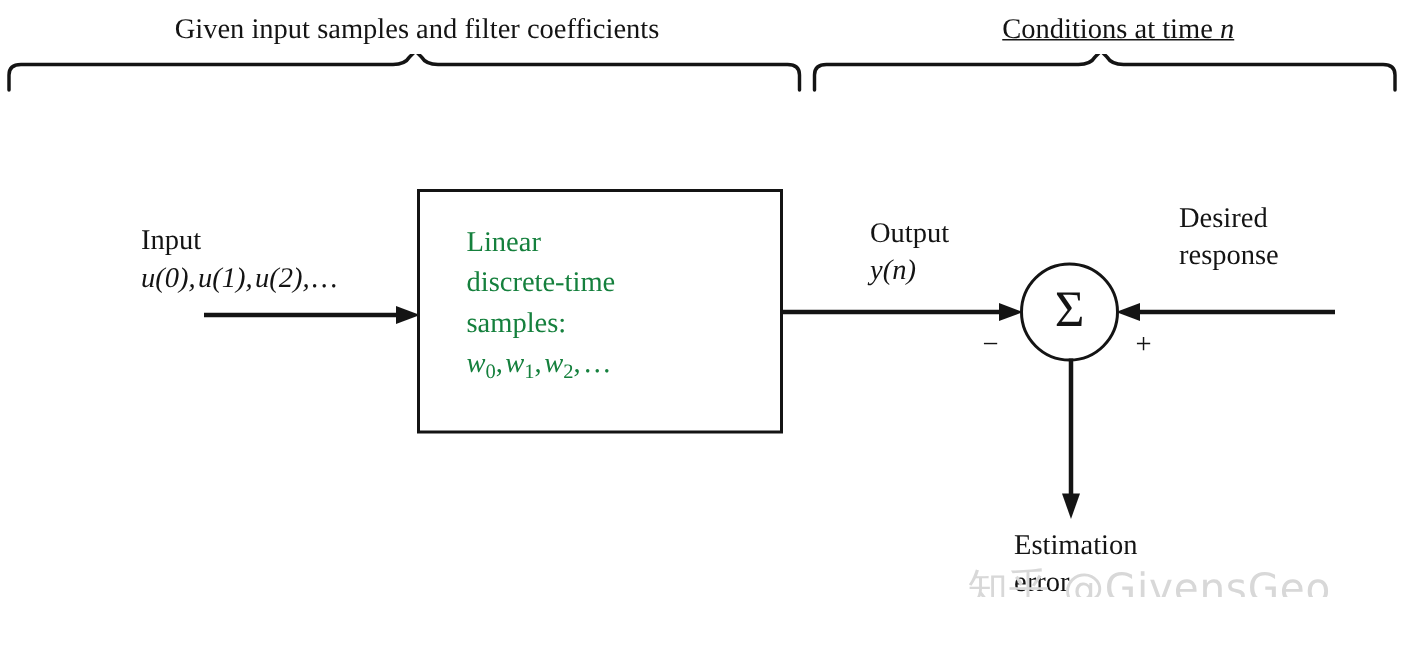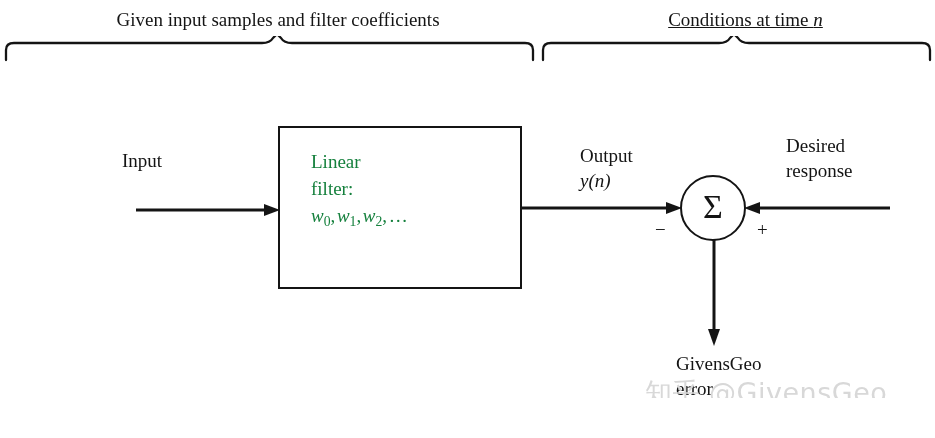--- a/index.html
+++ b/index.html
@@ -58,21 +58,21 @@
     letter-spacing: 0;
   }
 
   
   .label-block {
     font-size: 19px;
     line-height: 25px;
     color: #141414;
     white-space: nowrap;
   }
-  #label-input   { left: 94px;  top: 148px; margin-left: 28px; }
+  #label-input   { left: 94px;  top: 148px; }
   #label-output  { left: 580px; top: 143px; }
   #label-desired { left: 786px; top: 133px; }
   #label-error   { left: 676px; top: 351px; }
 
   
   #sum-circle {
     left: 680px; top: 175px;
     width: 66px; height: 66px;
     border: 2.5px solid #141414;
     border-radius: 50%;
@@ -131,32 +131,34 @@
              Q 284 7 292 7 L 525 7 Q 533 7 533 14 L 533 24" fill="none" stroke="#141414" stroke-width="2.3" stroke-linecap="round" stroke-linejoin="round"></path>
   </svg>
 
   <svg class="abs" id="brace-right" width="400" height="26" viewBox="0 0 400 26">
     <path d="M 5 24 L 5 14 Q 5 7 13 7 L 181 7 Q 189 7 192 2 L 196 -2 L 200 2
              Q 203 7 211 7 L 384 7 Q 392 7 392 14 L 392 24" fill="none" stroke="#141414" stroke-width="2.3" stroke-linecap="round" stroke-linejoin="round"></path>
   </svg>
 
   <div class="abs label-block" id="label-input">
     <div>Input</div>
+    <div class="mathline mi"><span>u(0)</span><span>, </span><span>u(1)</span><span>, </span><span>u(2)</span><span>, </span><span>…</span></div>
   </div>
 
   <svg class="abs arrow-svg" id="arrow-input" width="146" height="20" viewBox="0 0 146 20">
     <line x1="0" y1="10" x2="133" y2="10" stroke="#141414" stroke-width="3"></line>
     <polygon points="144,10 128,4 128,16" fill="#141414"></polygon>
   </svg>
 
   <div class="abs" id="filter-box"></div>
 
   <div class="abs" id="filter-text">
     <div>Linear</div>
-    <div>filter:</div>
+    <div>discrete-time</div>
+    <div>samples:</div>
     <div class="mathline"><span class="mi">w<span class="sub">0</span></span><span>, </span><span class="mi">w<span class="sub">1</span></span><span>, </span><span class="mi">w<span class="sub">2</span></span><span>, </span><span>…</span></div>
   </div>
 
   <div class="abs label-block" id="label-output">
     <div>Output</div>
     <div class="mathline mi">y(n)</div>
   </div>
 
   <svg class="abs arrow-svg" id="arrow-output" width="164" height="20" viewBox="0 0 164 20">
     <line x1="0" y1="10" x2="151" y2="10" stroke="#141414" stroke-width="3"></line>
@@ -179,20 +181,20 @@
     <line x1="146" y1="10" x2="13" y2="10" stroke="#141414" stroke-width="3"></line>
     <polygon points="0,10 16,4 16,16" fill="#141414"></polygon>
   </svg>
 
   <svg class="abs arrow-svg" id="arrow-error" width="20" height="108" viewBox="0 0 20 108">
     <line x1="10" y1="0" x2="10" y2="94" stroke="#141414" stroke-width="3"></line>
     <polygon points="10,107 4,90 16,90" fill="#141414"></polygon>
   </svg>
 
   <div class="abs label-block" id="label-error">
-    <div>GivensGeo</div>
+    <div>Estimation</div>
     <div>error</div>
     <div class="mathline mi">e(n)</div>
   </div>
 
   <div class="abs" id="watermark">知乎 @GivensGeo</div>
 
 </div>
 
 </body></html>

